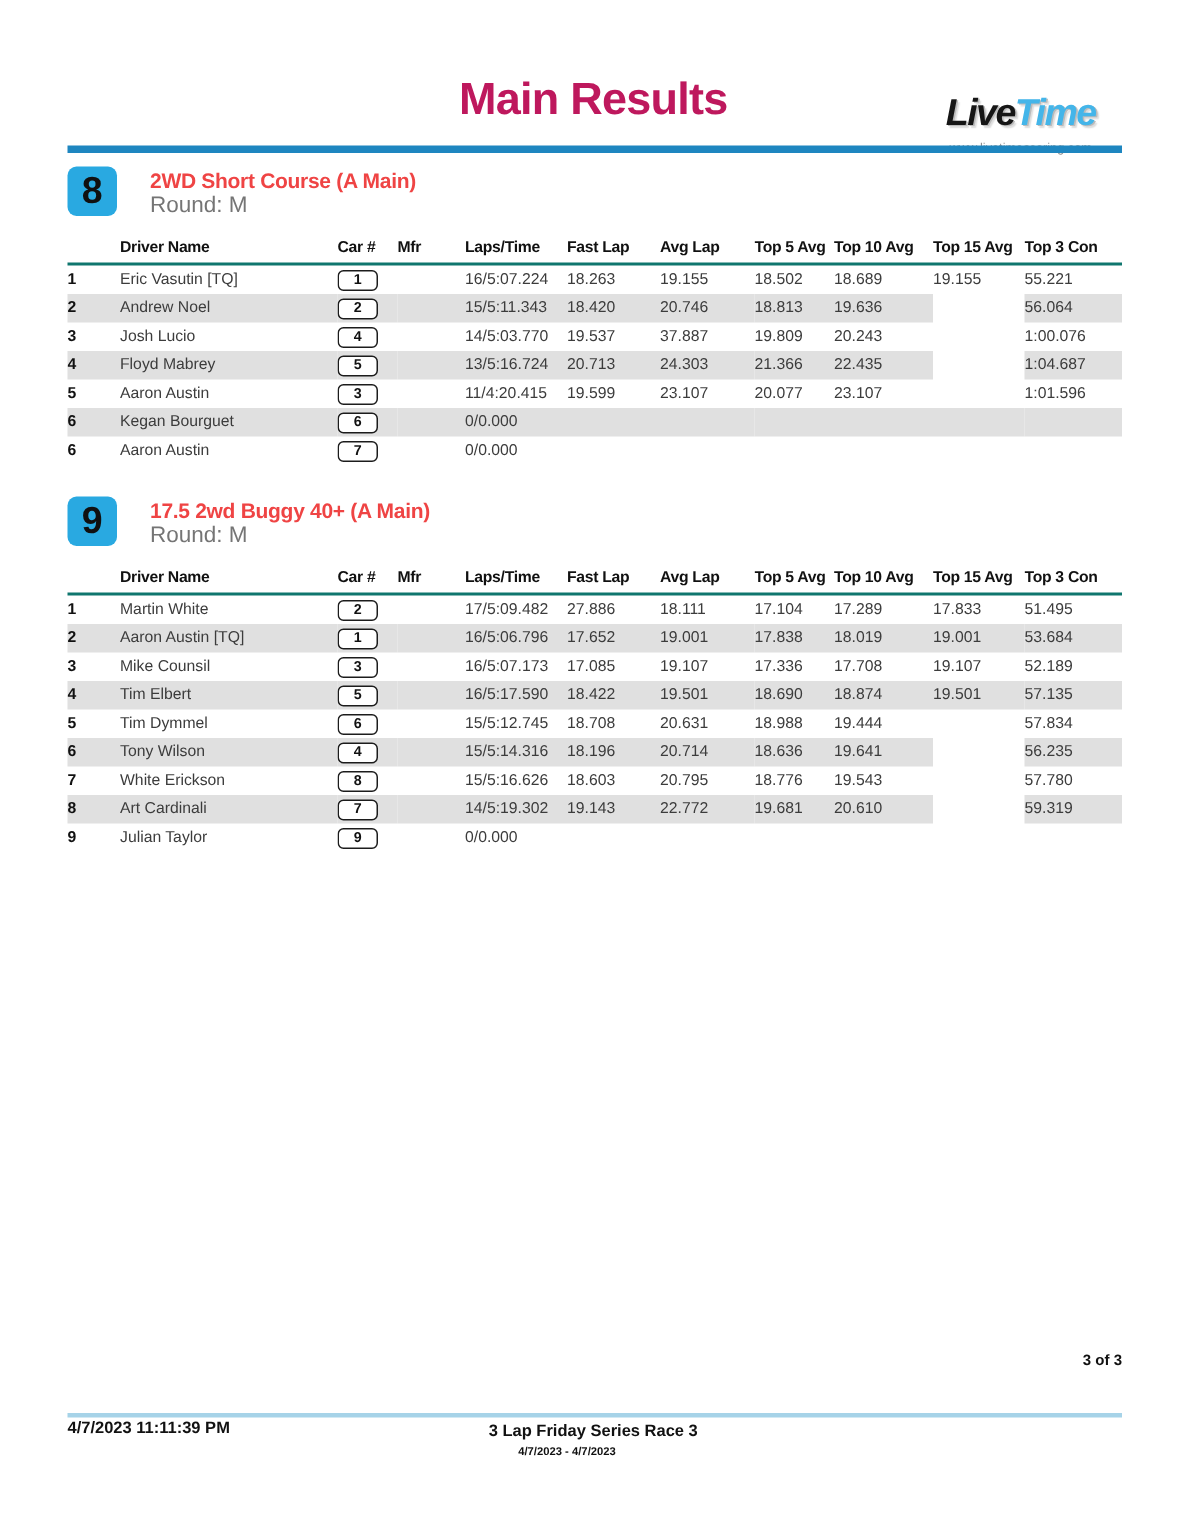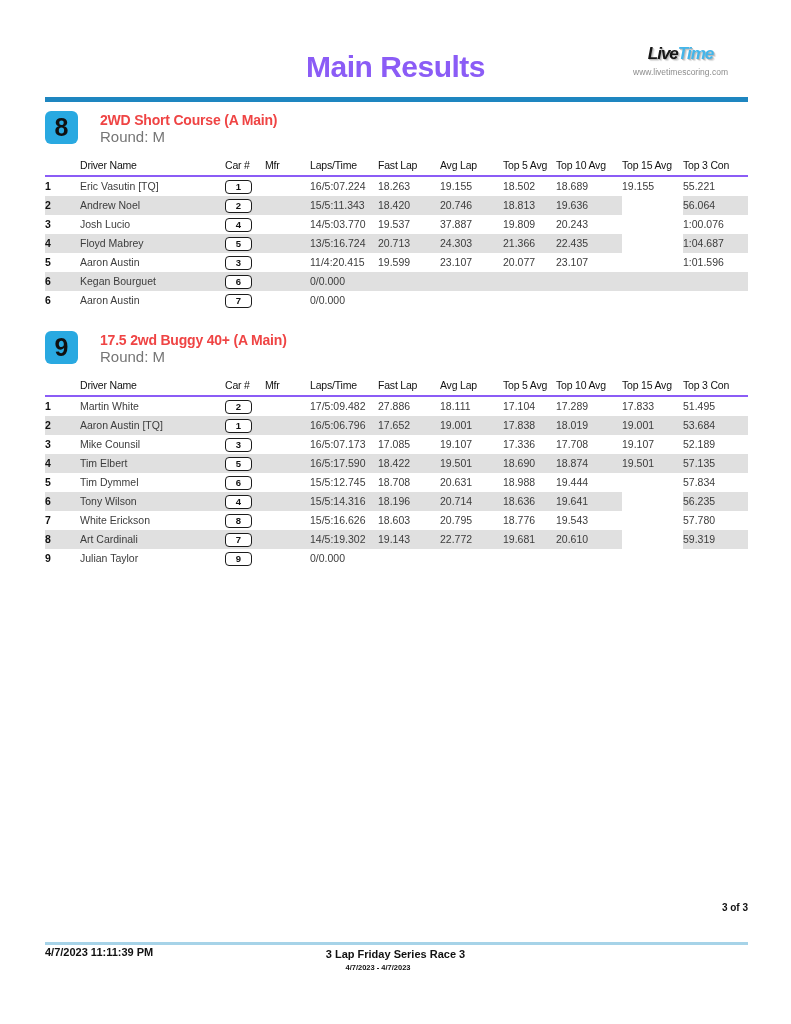--- a/index.html
+++ b/index.html
@@ -3,26 +3,26 @@
 <meta charset="utf-8">
 <style>
   html,body { margin:0; padding:0; background:#ffffff; }
   .page {
     position:relative; width:791px; height:1024px; background:#fff;
     font-family:"Liberation Sans", sans-serif; color:#1a1a1a; overflow:hidden;
   }
   
   .page-title {
     position:absolute; top:50px; left:0; width:791px; text-align:center;
-    font-size:30px; font-weight:bold; letter-spacing:-0.5px; color:#8b5cf6;
+    font-size:30px; font-weight:bold; letter-spacing:-0.5px; color:#be185d;
   }
   .logo { position:absolute; top:44px; right:28px; width:165px; text-align:center; }
   .logo-text {
-    font-size:17px; font-weight:bold; font-style:italic; letter-spacing:-1px;
-    text-shadow:1px 1px 0 #bbb, 2px 2px 1px #ddd; white-space:nowrap;
+    font-size:25px; font-weight:bold; font-style:italic; letter-spacing:-1px;
+    text-shadow:1px 1px 0 #bbb, 2px 2px 1px #ddd; white-space:nowrap;margin-top:17px;
   }
   .logo-live { color:#161616; }
   .logo-time { color:#44b5e9; }
   .logo-url { font-size:8.5px; color:#8d8d8d; margin-top:3px; font-style:normal; }
   .top-rule { position:absolute; top:97px; left:45px; width:703px; height:5px; }
   
   .content { position:absolute; top:111px; left:45px; width:703px; }
   .section { margin-bottom:21px; }
   .sec-head { display:flex; align-items:flex-start; }
   .sec-num {
@@ -33,22 +33,22 @@
   .sec-title { font-size:14px; font-weight:bold; letter-spacing:-0.2px; color:#ef4444; }
   .sec-round { font-size:15px; color:#757575; margin-top:0; }
   
   .rtable { margin-top:13px; }
   .trow {
     display:grid;
     grid-template-columns:35px 145px 40px 45px 68px 62px 63px 53px 66px 61px 65px;
     height:19px; line-height:19px; font-size:10.5px;
   }
   .trow.head {
-    height:17px; line-height:15px; font-weight:normal; font-size:10.5px;
-    border-bottom:2px solid #8b5cf6; color:#111; letter-spacing:-0.2px;
+    height:17px; line-height:15px; font-weight:bold; font-size:10.5px;
+    border-bottom:2px solid #0f766e; color:#111; letter-spacing:-0.2px;
   }
   .cell { overflow:hidden; white-space:nowrap; }
   .cell.shade { background:#e0e0e0; }
   .pos { font-weight:bold; color:#111; }
   .driver, .val { color:#3c3c3c; }
   .badge {
     display:inline-block; width:25px; height:12px; margin-top:2px;
     border:1.5px solid #1c1c1c; border-radius:4px; background:#fff;
     font-size:9.5px; font-weight:bold; line-height:12px; text-align:center; color:#111;
   }

